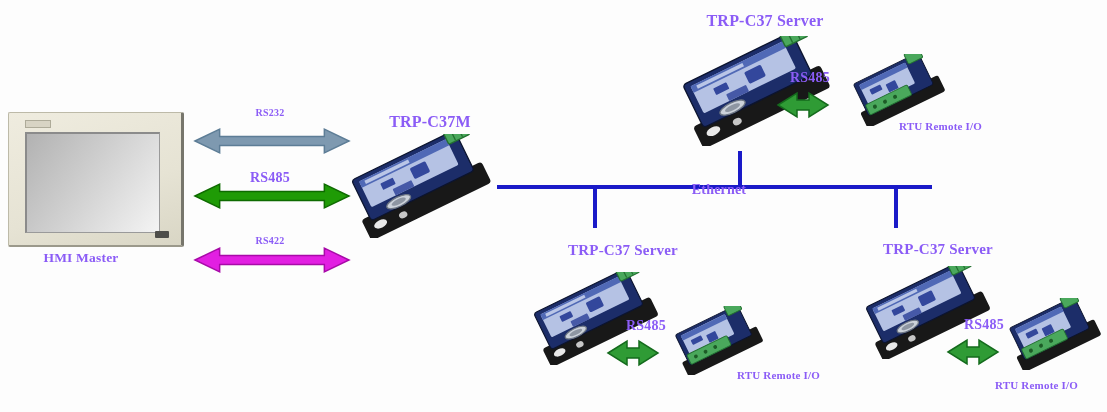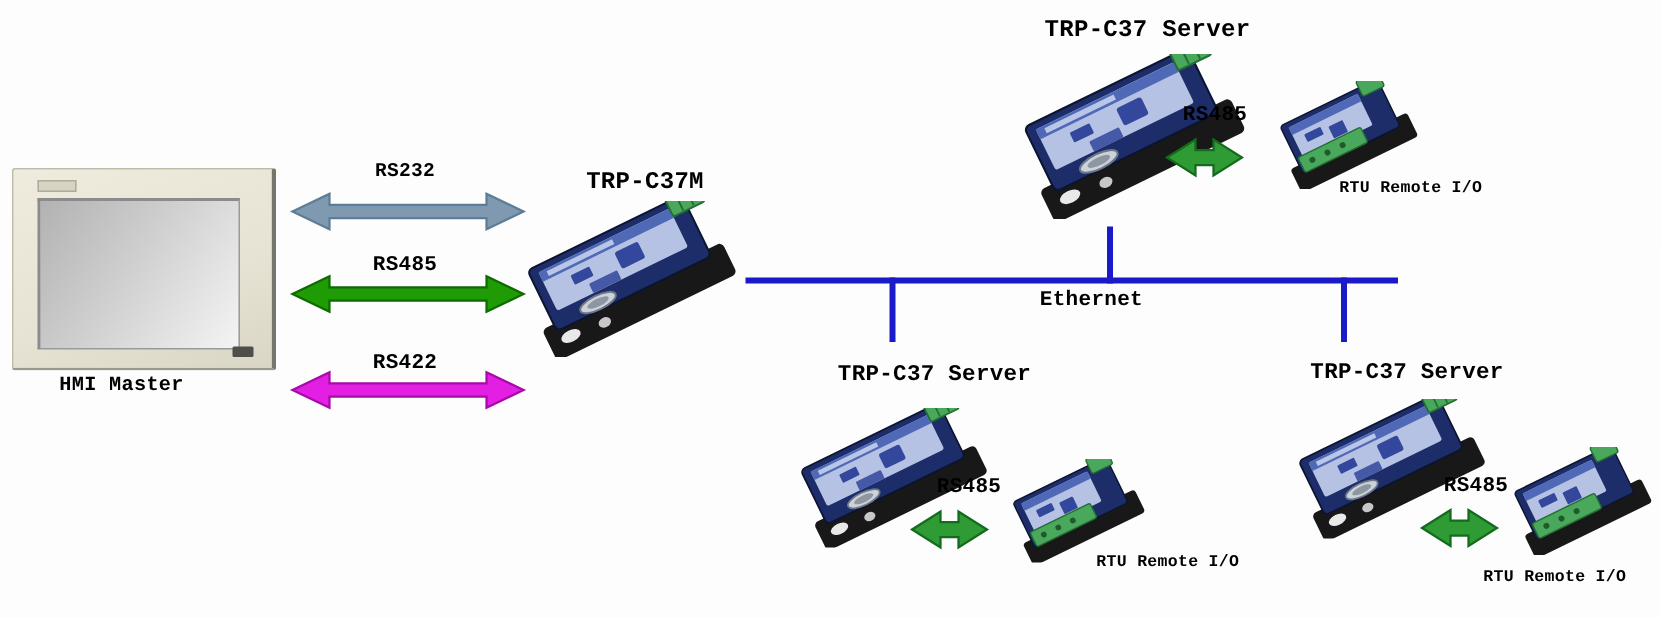--- a/index.html
+++ b/index.html
@@ -1,20 +1,20 @@
 <!DOCTYPE html>
 <html><head>
 <meta charset="utf-8">
 <style>
   html,body{margin:0;padding:0;background:#ffffff;}
   .canvas{position:relative;width:1107px;height:412px;background:#fdfdfd;overflow:hidden;
           font-family:"Liberation Sans",sans-serif;}
   .abs{position:absolute;}
-  .label{font-weight:bold;color:#000000;text-align:center;line-height:1.1;letter-spacing:.2px;
-         font-family:Liberation Mono, monospace;}
+  .label{font-weight:bold;color:#8b5cf6;text-align:center;line-height:1.1;letter-spacing:.2px;
+         font-family:Liberation Serif, serif;}
   
   .hmi-frame{position:absolute;left:8px;top:112px;width:172px;height:132px;
              background:linear-gradient(160deg,#efecdf 0%,#e6e3d4 60%,#d9d6c5 100%);
              border:1px solid #bdbaa8;border-right:3px solid #77766c;border-bottom:2px solid #9b998b;
              border-radius:2px;}
   .hmi-screen{position:absolute;left:16px;top:19px;width:132px;height:98px;
               background:linear-gradient(125deg,#b2b2b2 0%,#cfcfcf 45%,#f4f4f4 100%);
               border:1px solid #9a9a9a;border-top:2px solid #8b8b8b;border-left:2px solid #8b8b8b;}
   .hmi-slot{position:absolute;left:16px;top:7px;width:24px;height:6px;background:#d8d4c4;border:1px solid #aeab99;}
   .hmi-btn{position:absolute;right:12px;bottom:7px;width:14px;height:7px;background:#4e4e4a;border-radius:1px;}
@@ -67,47 +67,47 @@
 
   <div>
     <div class="hmi-frame">
       <div class="hmi-slot"></div>
       <div class="hmi-screen"></div>
       <div class="hmi-btn"></div>
     </div>
   </div>
   <div class="abs label" style="left:11px;top:251px;width:140px;font-size:13.5px;">HMI  Master</div>
 
-  <div class="abs label" style="left:195px;top:107px;width:150px;font-size:13px;">RS232</div>
+  <div class="abs label" style="left:195px;top:107px;width:150px;font-size:10px;">RS232</div>
   <svg class="abs" style="left:192px;top:124px;" width="160" height="34" viewBox="0 0 162 34">
     <polygon points="3,17 28,5 28,12.5 134,12.5 134,5 159,17 134,29 134,21.5 28,21.5 28,29" stroke="#5d7d96" stroke-width="1.5" fill="#7e99b0"></polygon>
   </svg>
 
   <div class="abs label" style="left:195px;top:170px;width:150px;font-size:14px;">RS485</div>
   <svg class="abs" style="left:192px;top:179px;" width="160" height="34" viewBox="0 0 162 34">
     <polygon points="3,17 28,5 28,12.5 134,12.5 134,5 159,17 134,29 134,21.5 28,21.5 28,29" stroke="#0e6b00" stroke-width="1.5" fill="#1f9b06"></polygon>
   </svg>
 
-  <div class="abs label" style="left:195px;top:235px;width:150px;font-size:14px;">RS422</div>
+  <div class="abs label" style="left:195px;top:235px;width:150px;font-size:10px;">RS422</div>
   <svg class="abs" style="left:192px;top:243px;" width="160" height="34" viewBox="0 0 162 34">
     <polygon points="3,17 28,5 28,12.5 134,12.5 134,5 159,17 134,29 134,21.5 28,21.5 28,29" stroke="#a80aa8" stroke-width="1.5" fill="#e21fe2"></polygon>
   </svg>
 
   <div class="abs label" style="left:350px;top:113px;width:160px;font-size:16px;">TRP-C37M</div>
   <svg class="abs" style="left:345px;top:134px;" width="148" height="104" viewBox="0 0 170 120">
     <use href="#sym-trp"></use>
   </svg>
 
   <svg class="abs" style="left:495px;top:149px;" width="440" height="82" viewBox="0 0 440 82">
     <rect x="2" y="36" width="435" height="4" fill="#1a1ac8"></rect>
     <rect x="243" y="2" width="4" height="38" fill="#1a1ac8"></rect>
     <rect x="98" y="36" width="4" height="43" fill="#1a1ac8"></rect>
     <rect x="399" y="36" width="4" height="43" fill="#1a1ac8"></rect>
   </svg>
-  <div class="abs label" style="left:676px;top:193px;width:86px;font-size:14px;text-align:right;">Ethernet</div>
+  <div class="abs label" style="left:676px;top:182px;width:86px;font-size:14px;">Ethernet</div>
 
   <div>
     <div class="abs label" style="left:665px;top:12px;width:200px;font-size:16px;">TRP-C37 Server</div>
     <svg class="abs" style="left:676px;top:36px;" width="156" height="110" viewBox="0 0 170 120">
         <use href="#sym-trp"></use>
       </svg>
     <div class="abs label" style="left:780px;top:70px;width:60px;font-size:14px;">RS485</div>
     <svg class="abs" style="left:776px;top:91px;" width="54" height="28" viewBox="0 0 54 28">
       <polygon points="2,14 21,2 21,9 33,9 33,2 52,14 33,26 33,19 21,19 21,26" stroke="#156b1d" stroke-width="1.5" fill="#2f9b35"></polygon>
     </svg>

